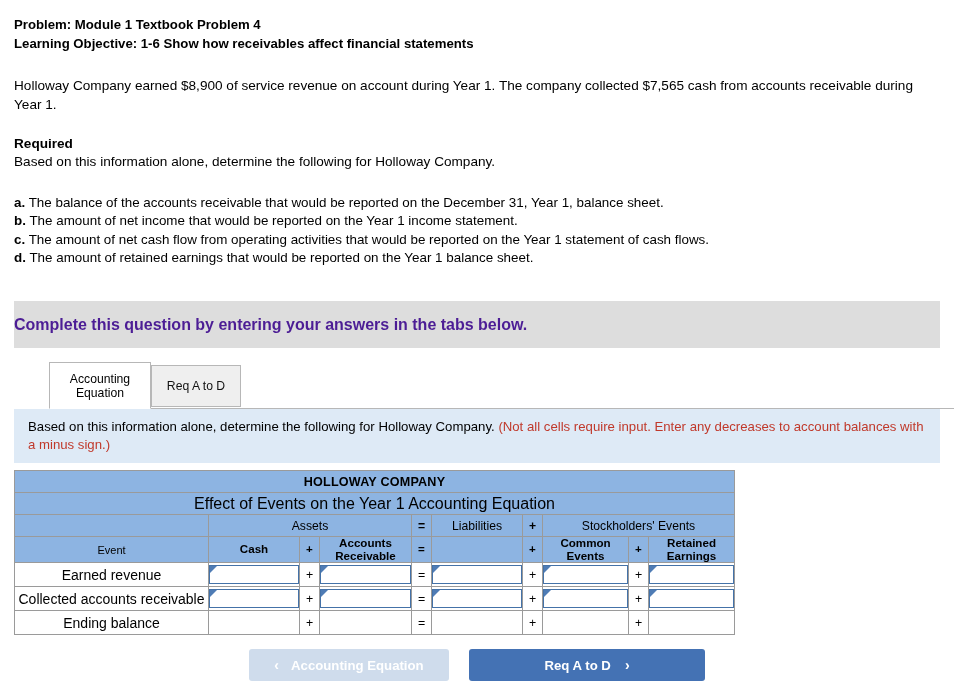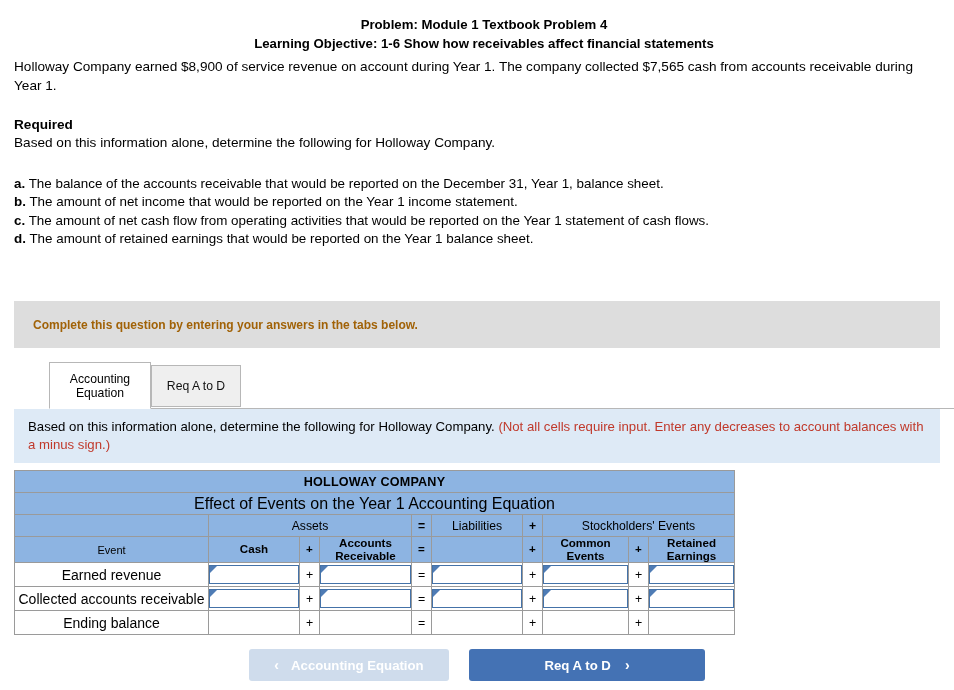--- a/index.html
+++ b/index.html
@@ -23,25 +23,25 @@
     padding: 0;
   }
 
   
   .prob-head {
     margin: 15px 0 0 14px;
     font-weight: bold;
     font-size: 13.2px;
     line-height: 19px;
   }
-  .prob-head div { white-space: nowrap; text-align: center; }
+  .prob-head div { white-space: nowrap; }
 
   
   .para {
-    margin: 5px 14px 0 14px;
+    margin: 24px 14px 0 14px;
     font-size: 13.6px;
     line-height: 18.5px;
     max-width: 925px;
   }
   .req-title {
     margin: 22px 14px 0 14px;
     font-weight: bold;
     font-size: 13.6px;
   }
   .req-sub {
@@ -62,24 +62,23 @@
     position: absolute;
     left: 14px;
     top: 286px;
     width: 926px;
     height: 47px;
     background: #dddddd;
     display: flex;
     align-items: center;
   }
   .banner span {
-    margin-left: 19px;
-    font-weight: bold;
-    font-size: 12px;
-    color: #a16207;
+    font-weight: bold;
+    font-size: 16px;
+    color: #4c1d95;
   }
 
   
   .tabs {
     position: absolute;
     left: 14px;
     top: 347px;
     width: 926px;
     height: 47px;
     display: flex;

